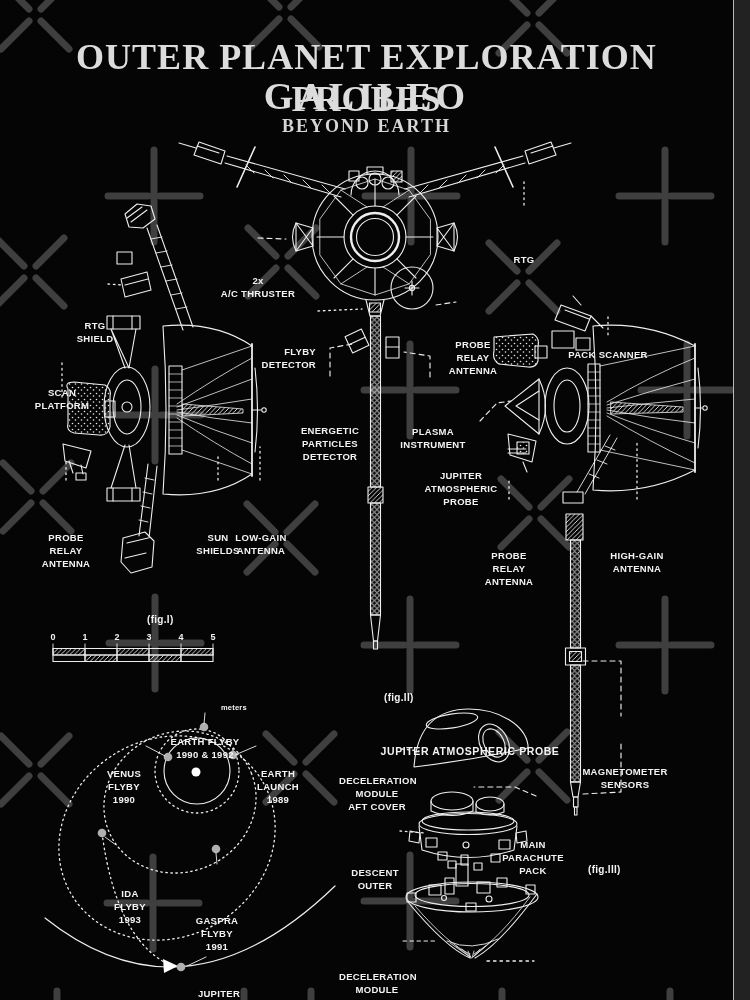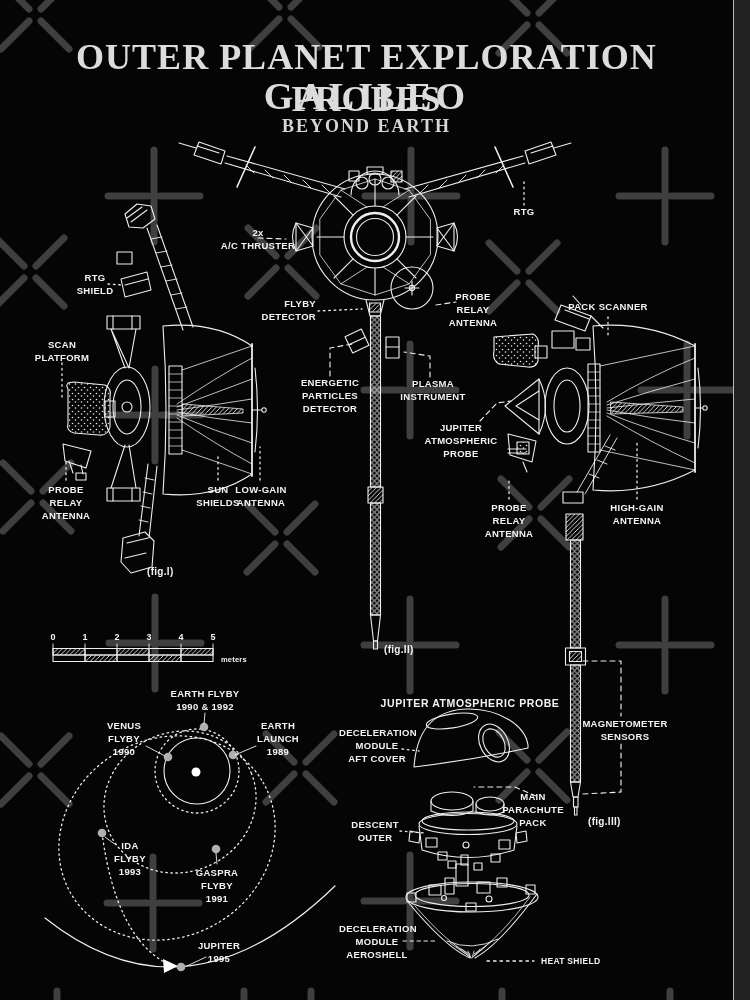--- a/index.html
+++ b/index.html
@@ -4,21 +4,21 @@
 <style>
   html,body{margin:0;padding:0;background:#222;}
   #stage{position:relative;width:734px;height:1000px;overflow:hidden;background:#fca5a5;}
   #poster{position:absolute;left:0;top:0;width:733px;height:1000px;background:#050505;overflow:hidden;}
   #page-edge{position:absolute;left:733px;top:0;width:17px;height:1000px;background:#f4f4f3;box-shadow:inset 3px 0 4px rgba(0,0,0,.28);}
   .art{position:absolute;left:0;top:0;}
   .title{position:absolute;left:0;width:733px;text-align:center;color:#dcdcdc;font-family:"Liberation Serif",serif;font-weight:bold;}
   #title-line1{top:36px;font-size:36px;letter-spacing:1px;}
   #title-line2{top:74px;font-size:38px;letter-spacing:4px;}
   #subtitle{top:116px;font-size:18px;letter-spacing:2px;color:#d6d6d6;}
-  .lbl{position:absolute;font:bold 9.5px/1.35 "Liberation Sans",sans-serif;color:#f3f3f3;letter-spacing:.3px;white-space:pre-line;}
+  .lbl{position:absolute;font:bold 9.5px/1.35 "Liberation Sans",sans-serif;color:#f3f3f3;letter-spacing:.3px;white-space:pre-line;margin-top:48px;}
   .c{text-align:center}.r{text-align:right}.l{text-align:left}
   .figcap{font:bold 10px "Liberation Sans",sans-serif;}
   .tick{position:absolute;font:bold 9px "Liberation Sans",sans-serif;color:#f3f3f3;transform:translateX(-50%);}
   .small{font-size:7.5px;letter-spacing:.2px;}
   .heading{font-size:10.5px;letter-spacing:.6px;}
 </style>
 </head>
 <body>
 
 <div id="stage">

